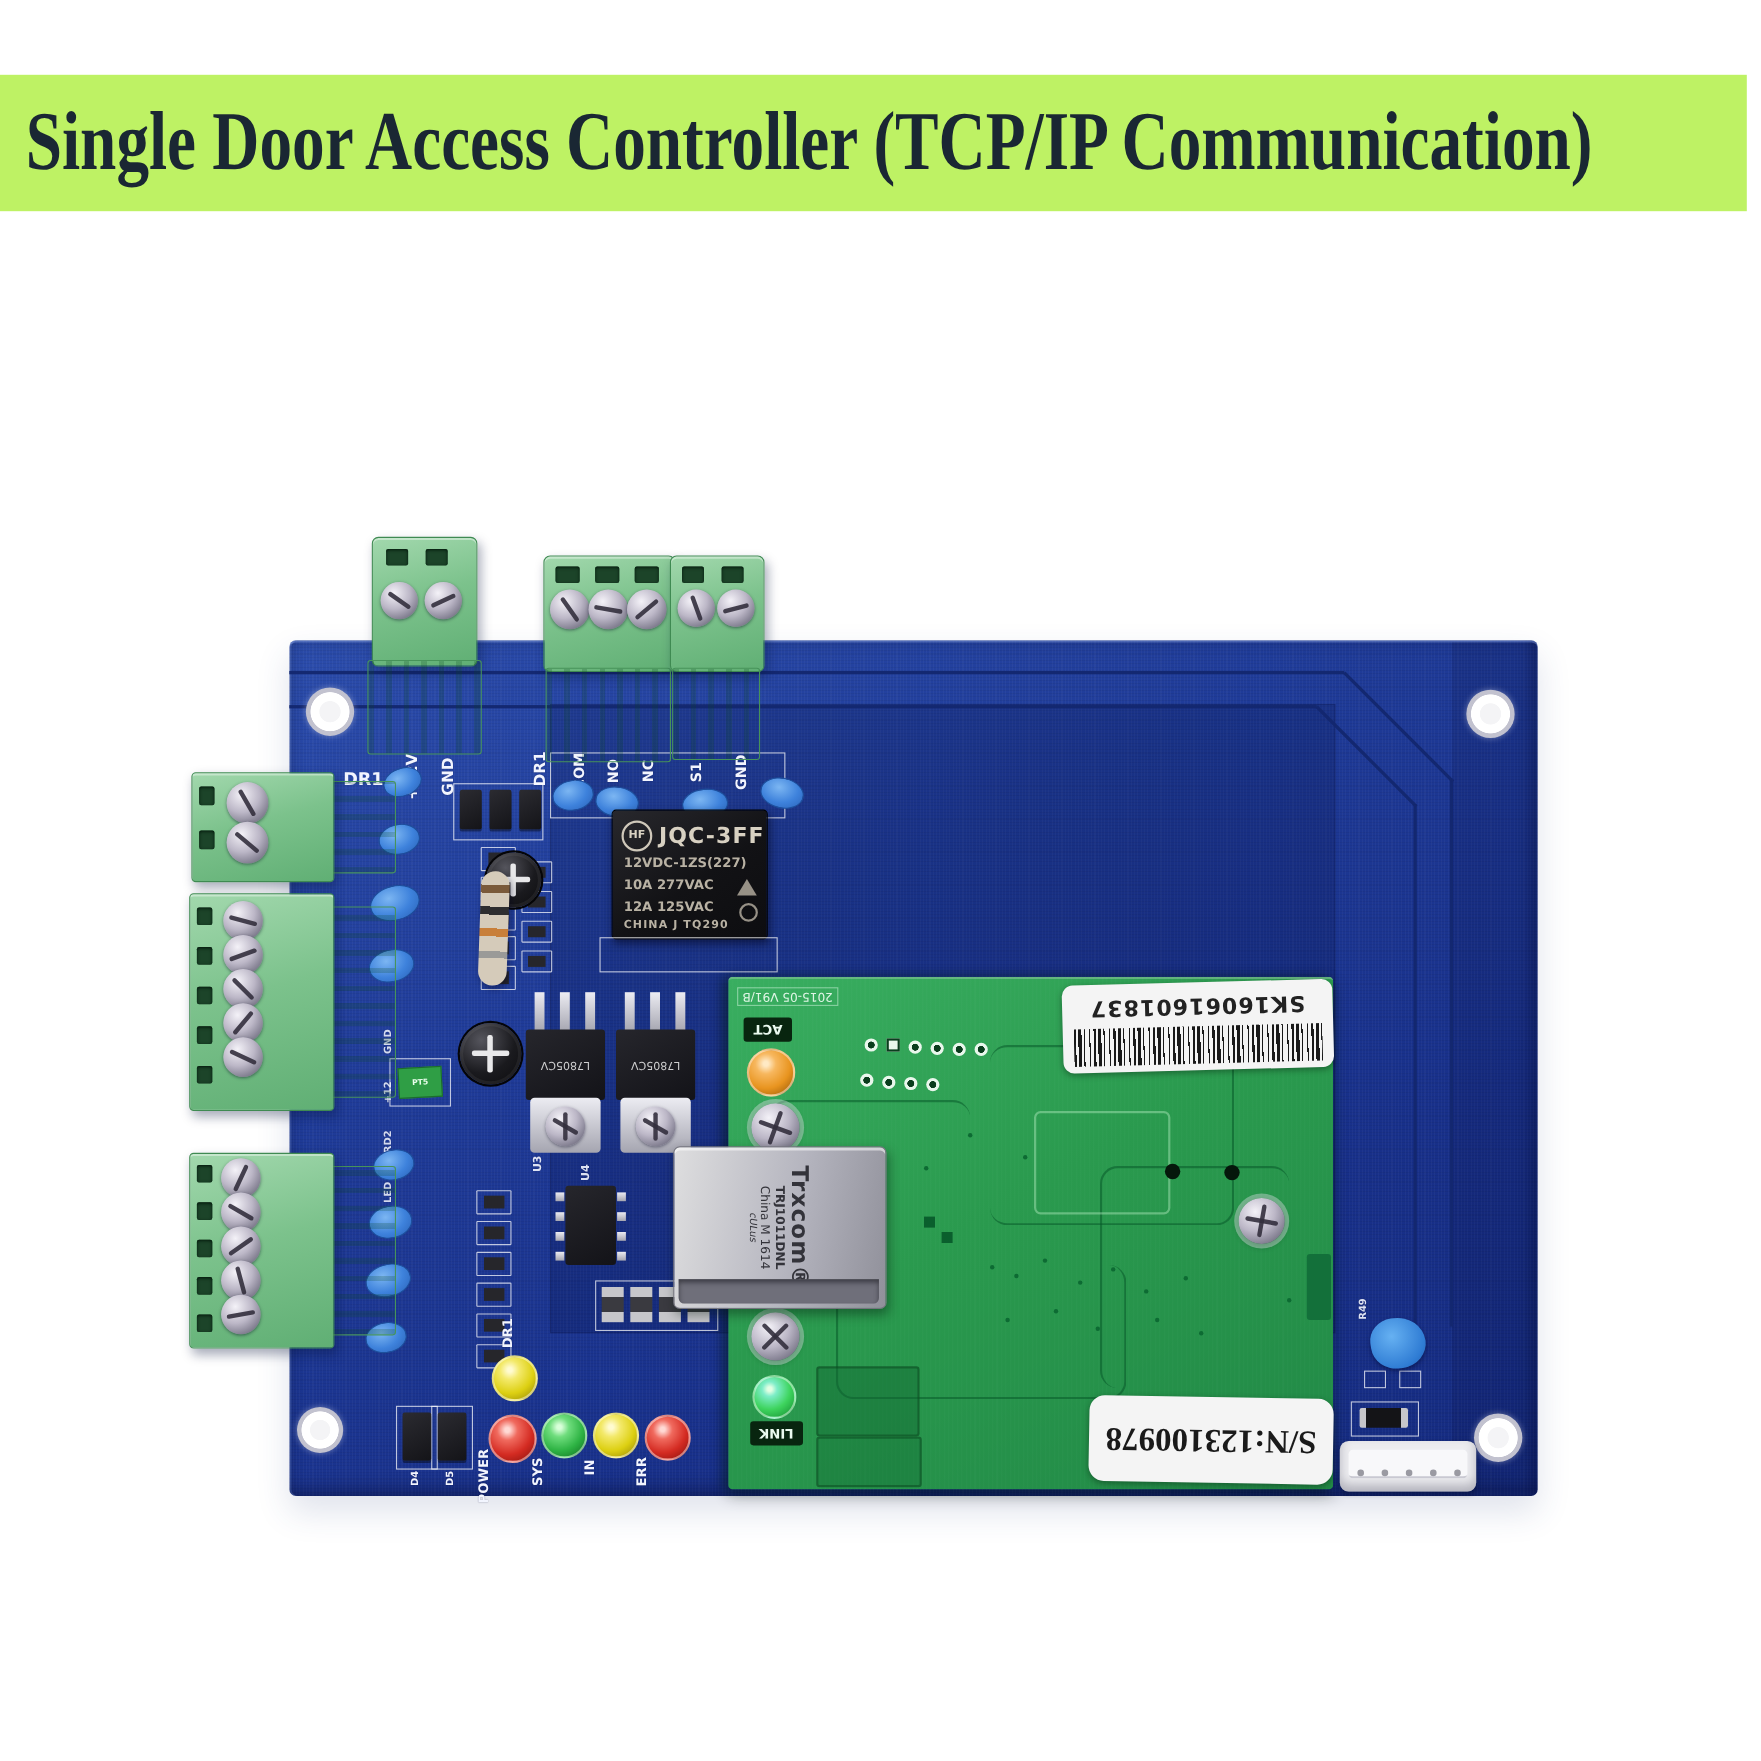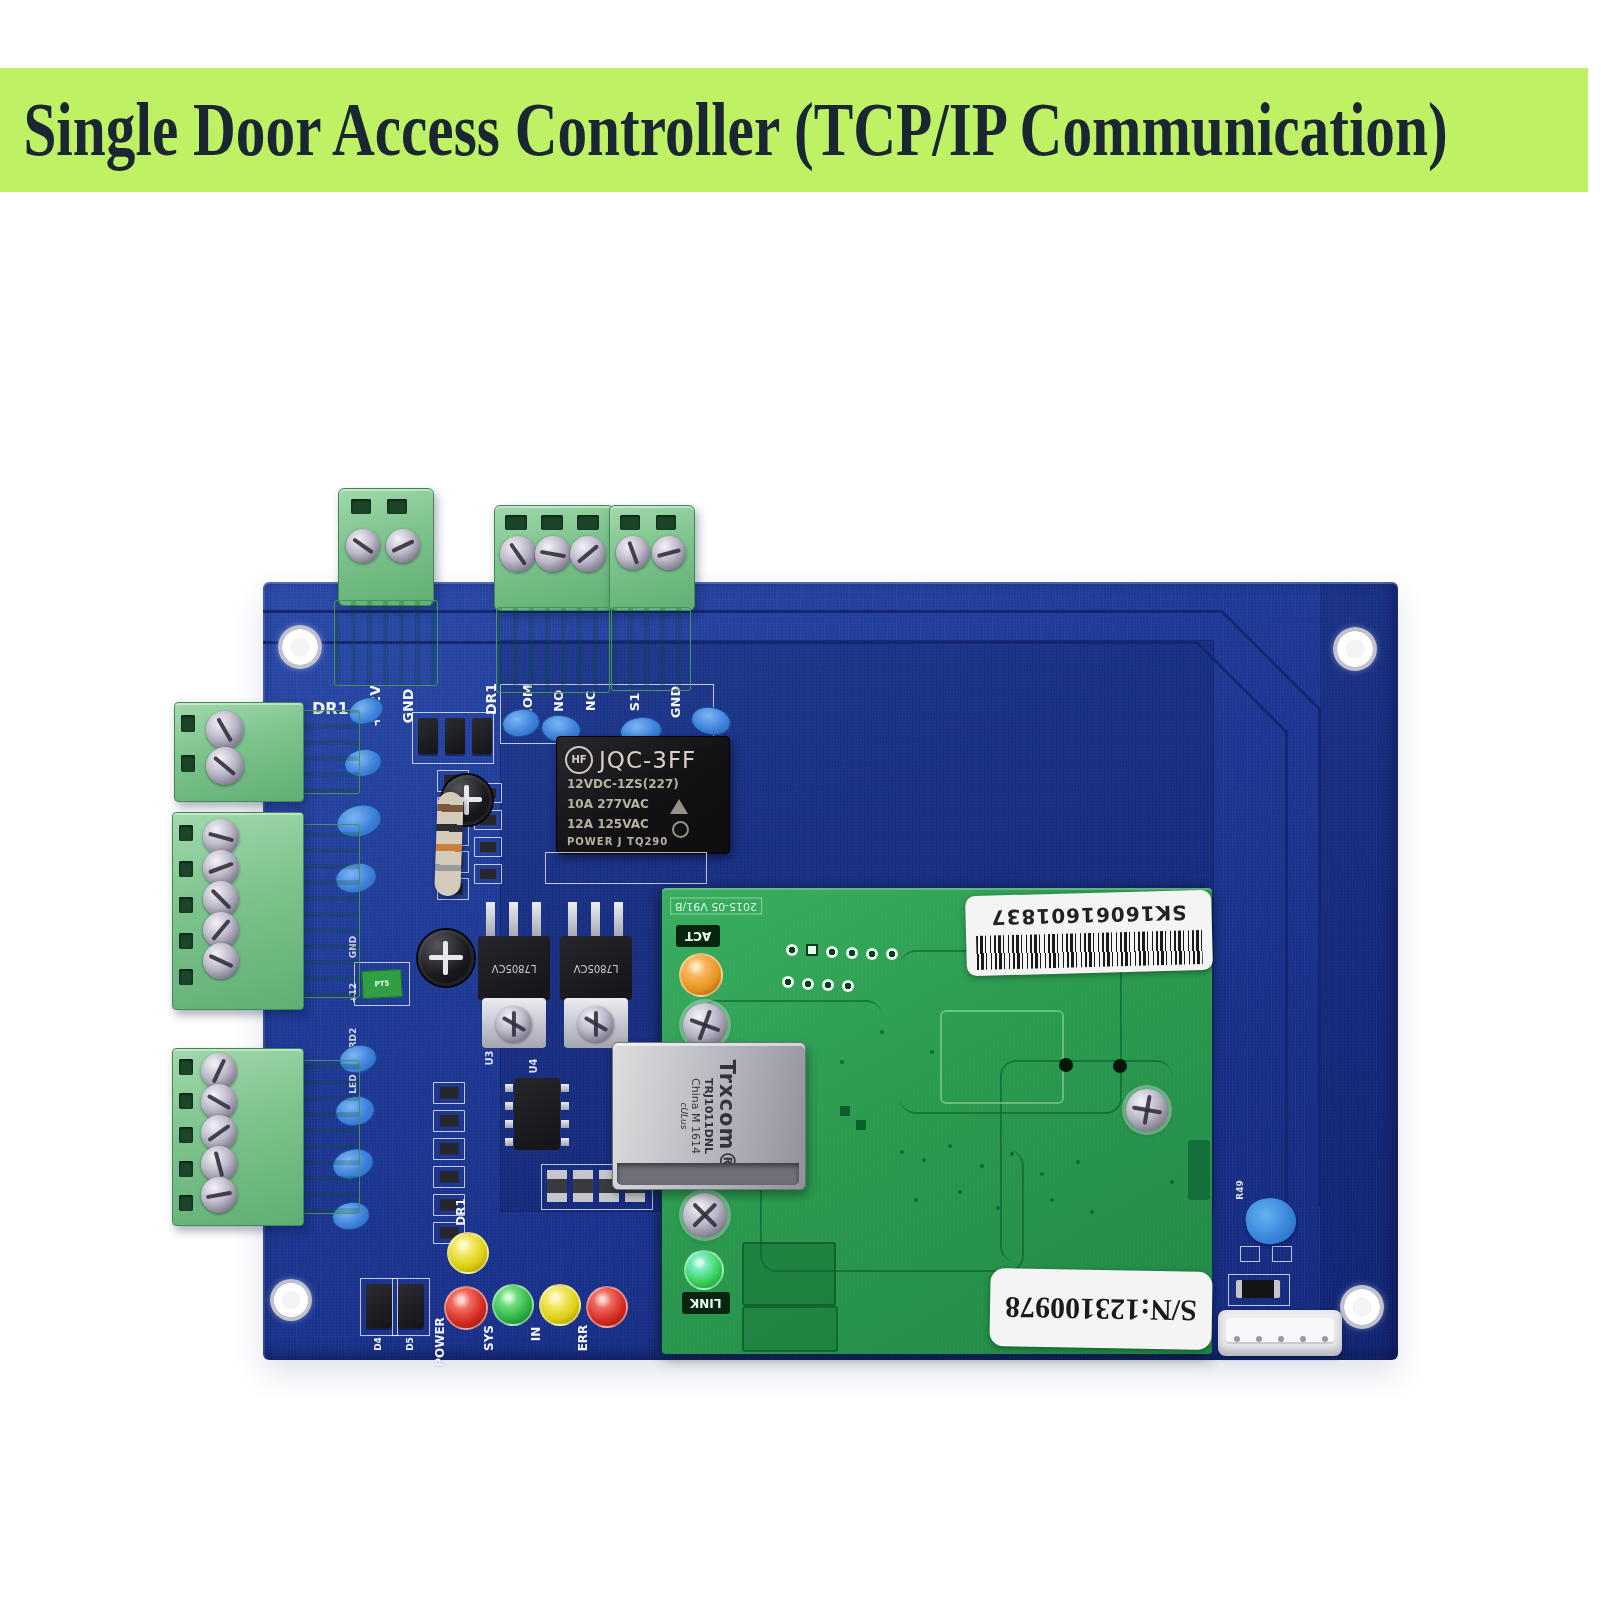--- a/index.html
+++ b/index.html
@@ -146,27 +146,27 @@
   <div class="a disc" style="left:335px;top:863px;width:40px;height:28px;transform:rotate(-12deg);"></div>
   <div class="a disc" style="left:502px;top:709px;width:36px;height:26px;transform:rotate(-10deg);"></div>
   <div class="a disc" style="left:541px;top:715px;width:38px;height:26px;transform:rotate(8deg);"></div>
   <div class="a disc" style="left:620px;top:717px;width:40px;height:26px;transform:rotate(-6deg);"></div>
   <div class="a disc" style="left:691px;top:707px;width:38px;height:26px;transform:rotate(12deg);"></div>
   <div class="a disc" style="left:339px;top:1045px;width:36px;height:26px;transform:rotate(-12deg);"></div>
   <div class="a disc" style="left:335px;top:1096px;width:38px;height:28px;transform:rotate(-10deg);"></div>
   <div class="a disc" style="left:332px;top:1149px;width:40px;height:28px;transform:rotate(-14deg);"></div>
   <div class="a disc" style="left:332px;top:1202px;width:36px;height:26px;transform:rotate(-10deg);"></div>
 
-  <div class="a relay" style="left:556px;top:736px;width:140px;height:116px;padding-left:32px;">
+  <div class="a relay" style="left:556px;top:736px;width:140px;height:116px;">
     <div class="a" style="left:8px;top:9px;width:24px;height:24px;border:2px solid #cfc8ba;border-radius:50%;text-align:center;font-size:10px;line-height:24px;font-weight:700;">HF</div>
-    <div class="a" style="left:42px;top:10px;font-size:23px;font-weight:400;letter-spacing:1px;">JQC-3FF</div>
+    <div class="a" style="left:42px;top:10px;font-size:20px;font-weight:700;letter-spacing:1px;">JQC-3FF</div>
     <div class="a" style="left:10px;top:40px;font-size:12px;font-weight:700;color:#b9b2a4;">12VDC-1ZS(227)</div>
     <div class="a" style="left:10px;top:60px;font-size:12px;font-weight:700;color:#b9b2a4;">10A 277VAC</div>
     <div class="a" style="left:10px;top:80px;font-size:12px;font-weight:700;color:#b9b2a4;">12A 125VAC</div>
-    <div class="a" style="left:10px;top:99px;font-size:10px;font-weight:700;letter-spacing:1px;color:#b9b2a4;">POWER  J  TQ290</div>
+    <div class="a" style="left:10px;top:99px;font-size:10px;font-weight:700;letter-spacing:1px;color:#b9b2a4;">CHINA  J  TQ290</div>
     <div class="a" style="left:113px;top:62px;width:0;height:0;border-left:9px solid transparent;border-right:9px solid transparent;border-bottom:15px solid #b9b2a4;opacity:.8;"></div>
     <div class="a" style="left:115px;top:84px;width:13px;height:13px;border:2px solid #b9b2a4;border-radius:50%;opacity:.8;"></div>
   </div>
   <div class="a sbox" style="left:545px;top:852px;width:160px;height:30px;"></div>
 
   <div class="a ecap" style="left:442px;top:775px;width:50px;height:50px;">
     <div class="capbar" style="left:22px;top:10px;width:5px;height:30px;"></div>
     <div class="capbar" style="left:10px;top:22px;width:30px;height:5px;"></div>
   </div>
   <div class="a ecap" style="left:418px;top:930px;width:56px;height:56px;">

